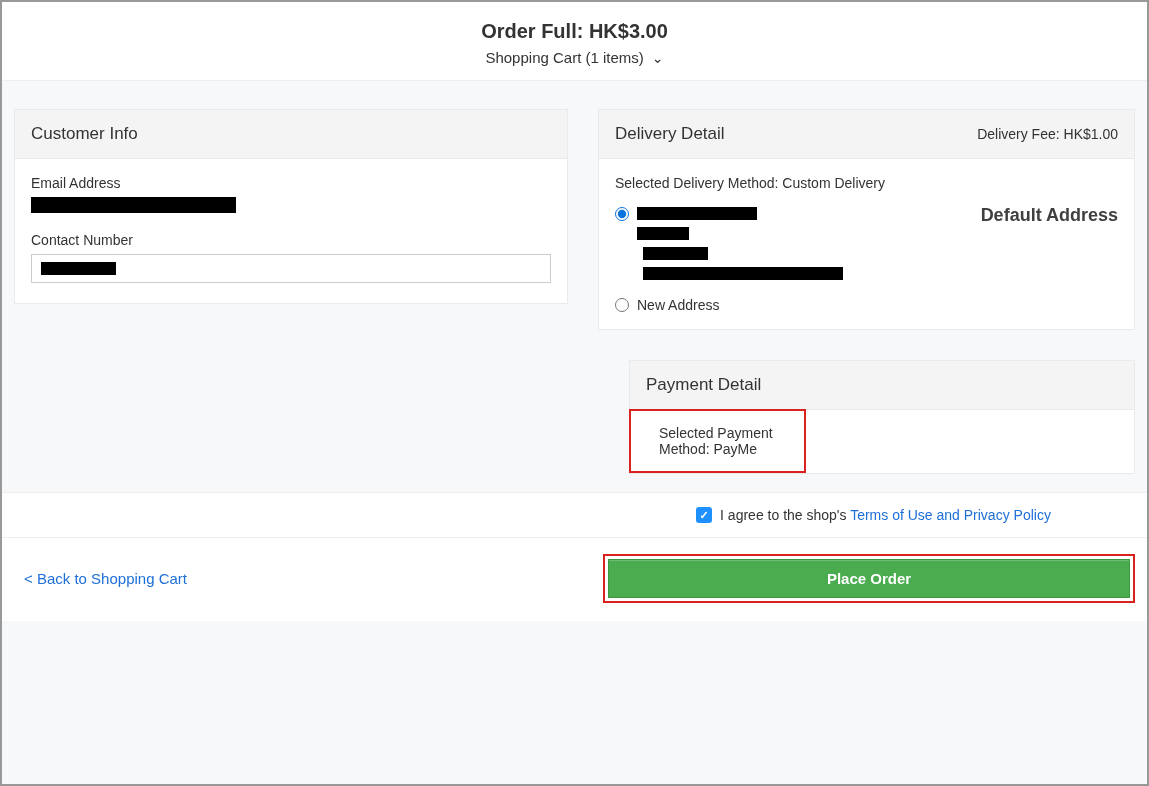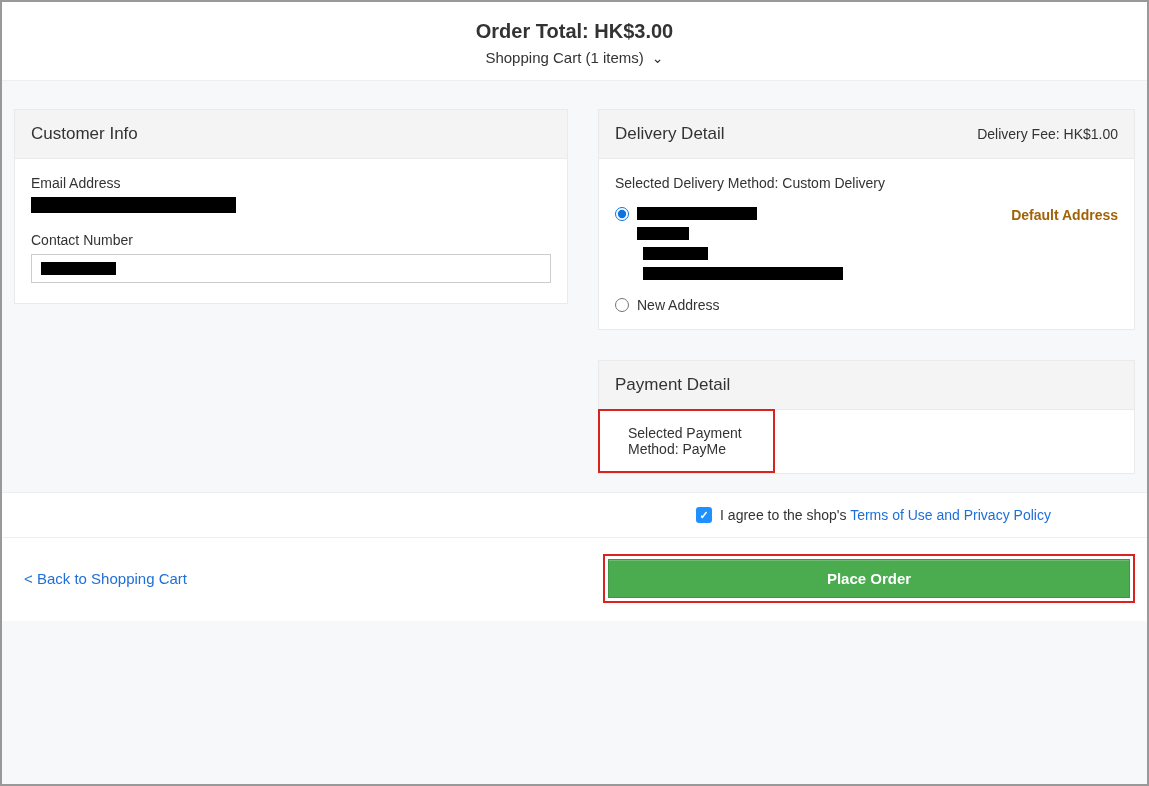--- a/index.html
+++ b/index.html
@@ -91,21 +91,21 @@
   .redact-input-val { width: 64px; height: 13px; background:#000; display:inline-block; vertical-align:middle; }
   .redact-email { width: 205px; height: 16px; }
   .redact-a1 { width: 120px; height: 13px; }
   .redact-a2 { width: 52px; height: 13px; }
   .redact-a3 { width: 65px; height: 13px; }
   .redact-a4 { width: 200px; height: 13px; }
   .delivery-method-line { font-size: 14px; color: #333; margin-bottom: 14px; }
   .radio-row { display:flex; align-items:flex-start; gap:8px; margin-bottom:6px; }
   .radio-row input[type=radio] { margin-top:2px; width:14px; height:14px; accent-color:#0b74de; }
   .addr-block { margin-left: 0; line-height: 20px; }
-  .default-badge { float:right; font-weight:700; font-size:14px; color:#a16207; }
+  .default-badge { float:right; font-weight:700; font-size:18px; color:#404040; }
   .new-address-row { display:flex; align-items:center; gap:8px; margin-top:12px; }
   .new-address-row input[type=radio]{ width:14px; height:14px; }
   .consent-row {
     background:#fff;
     border-top:1px solid #eee;
     padding: 14px 0;
     display:flex;
     justify-content:center;
     align-items:center;
     gap:8px;
@@ -151,21 +151,21 @@
   }
   .email-static { margin-top:4px; }
 </style>
 </head>
 <body>
 
 <div class="page">
 
   <div class="header">
     <div class="order-total">
-      <span>Order Total:</span>
+      <span>Order Full:</span>
       <span>HK$3.00</span>
     </div>
     <div class="cart-toggle">
       <span>Shopping Cart (1 items)</span>
       <span class="chevron">⌄</span>
     </div>
   </div>
 
   <div class="content">
 
@@ -213,21 +213,21 @@
             </div>
           </div>
 
           <div class="new-address-row">
             <input type="radio" style="">
             <span>New Address</span>
           </div>
         </div>
       </div>
 
-      <div class="panel" style="margin-bottom:0;">
+      <div class="panel" style="margin-bottom:0;margin-left:31px;">
         <div class="panel-header">
           <span>Payment Detail</span>
         </div>
         <div style="padding:0;">
           <div class="" style="border:2px solid #d9231f; padding:14px 28px; width:177px; margin:-1px 0 0 -1px;">
             <span>Selected Payment Method: PayMe</span>
           </div>
         </div>
       </div>
 

